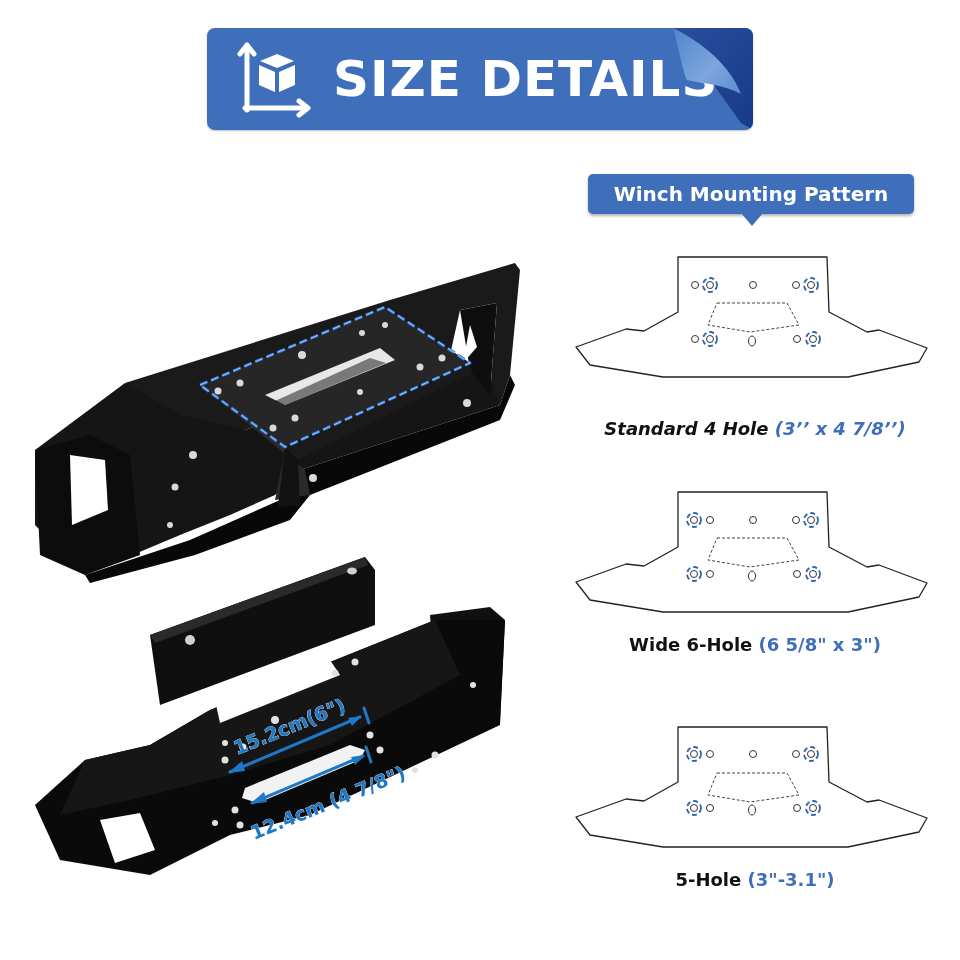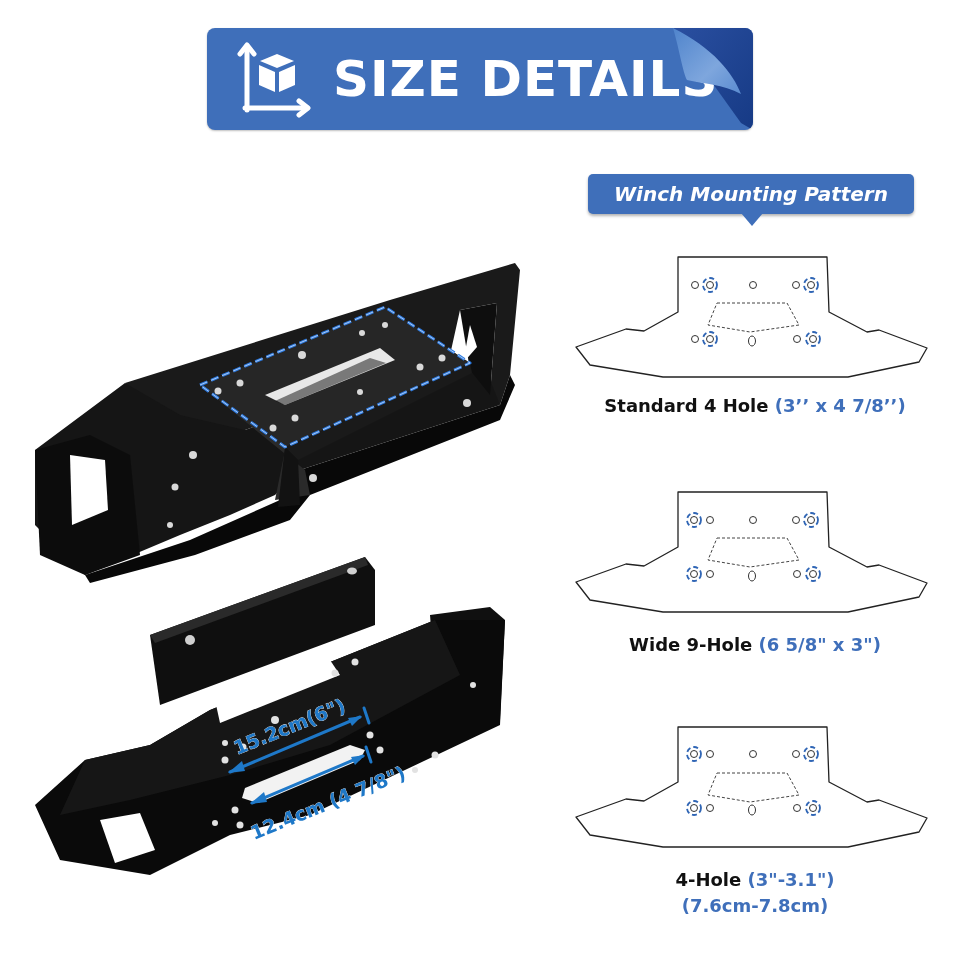--- a/index.html
+++ b/index.html
@@ -12,21 +12,21 @@
     .banner .fold { position: absolute; right: 0; top: 0; width: 80px; height: 102px; }
     .banner .icon { position: absolute; left: 30px; top: 12px; width: 76px; height: 78px; }
     .banner .title {
       position: absolute; left: 126px; top: 12px; height: 78px; line-height: 78px;
       color: #ffffff; font-weight: bold; font-size: 50px; letter-spacing: 1px;
     }
     .callout {
       position: absolute; left: 588px; top: 174px; width: 326px; height: 40px;
       background: #3f6fba; border-radius: 5px;
       box-shadow: 0 2px 3px rgba(0,0,0,0.3);
-      color: #fff; font-weight: bold; font-size: 20px; text-align: center; line-height: 40px; font-style: italic;
+      color: #fff; font-weight: bold; font-size: 20px; text-align: center; line-height: 40px;
     }
     .callout .tip {
       position: absolute; left: 153px; bottom: -12px; width: 0; height: 0;
       border-left: 11px solid transparent; border-right: 11px solid transparent;
       border-top: 13px solid #3f6fba;
     }
     .pattern { position: absolute; left: 570px; width: 370px; height: 140px; }
     .caption { position: absolute; left: 560px; width: 390px; text-align: center; font-weight: bold; font-size: 18px; line-height: 26px; }
     .caption .name { color: #111111; }
     .caption .dim { color: #3f6fba; }
@@ -181,21 +181,21 @@
     <circle cx="227" cy="89" r="3.5"></circle>
       <circle cx="243" cy="89" r="3.5"></circle>
   </g>
   <g fill="none" stroke="#2f65b5" stroke-width="1.8" stroke-dasharray="5,3">
     <circle cx="140" cy="35" r="7"></circle>
       <circle cx="241" cy="35" r="7"></circle>
       <circle cx="140" cy="89" r="7"></circle>
       <circle cx="243" cy="89" r="7"></circle>
   </g>
 </svg>
-<div class="caption" style="top:393px;">
+<div class="caption" style="top:416px;font-style:italic;">
   <div><span class="name">Standard 4 Hole</span> <span class="dim">(3’’ x 4 7/8’’)</span></div>
 </div>
 
 <svg class="pattern" style="top:485px;" viewBox="0 0 370 140">
   <polygon points="108,7 257,7 259,62 297,82 309,80 357,98 349,112 278,127 93,127 20,115 6,97 56,79 74,81 108,62" fill="#ffffff" stroke="#222" stroke-width="1.3" stroke-linejoin="round"></polygon>
   <polygon points="147,53 217,53 229,75 180,82 138,75" fill="none" stroke="#444" stroke-width="1" stroke-dasharray="3,2"></polygon>
   <g fill="none" stroke="#333" stroke-width="1">
     <circle cx="124" cy="35" r="3.5"></circle>
       <circle cx="140" cy="35" r="3.5"></circle>
       <circle cx="183" cy="35" r="3.5"></circle>
@@ -208,21 +208,21 @@
       <circle cx="243" cy="89" r="3.5"></circle>
   </g>
   <g fill="none" stroke="#2f65b5" stroke-width="1.8" stroke-dasharray="5,3">
     <circle cx="124" cy="35" r="7"></circle>
       <circle cx="241" cy="35" r="7"></circle>
       <circle cx="124" cy="89" r="7"></circle>
       <circle cx="243" cy="89" r="7"></circle>
   </g>
 </svg>
 <div class="caption" style="top:632px;">
-  <div><span class="name">Wide 9-Hole</span> <span class="dim">(6 5/8" x 3")</span></div>
+  <div><span class="name">Wide 6-Hole</span> <span class="dim">(6 5/8" x 3")</span></div>
 </div>
 
 <svg class="pattern" style="top:720px;" viewBox="0 0 370 140">
   <polygon points="108,7 257,7 259,62 297,82 309,80 357,98 349,112 278,127 93,127 20,115 6,97 56,79 74,81 108,62" fill="#ffffff" stroke="#222" stroke-width="1.3" stroke-linejoin="round"></polygon>
   <polygon points="147,53 217,53 229,75 180,82 138,75" fill="none" stroke="#444" stroke-width="1" stroke-dasharray="3,2"></polygon>
   <g fill="none" stroke="#333" stroke-width="1">
     <circle cx="124" cy="34" r="3.5"></circle>
       <circle cx="140" cy="34" r="3.5"></circle>
       <circle cx="183" cy="34" r="3.5"></circle>
     <circle cx="226" cy="34" r="3.5"></circle>
@@ -234,15 +234,14 @@
       <circle cx="243" cy="88" r="3.5"></circle>
   </g>
   <g fill="none" stroke="#2f65b5" stroke-width="1.8" stroke-dasharray="5,3">
     <circle cx="124" cy="34" r="7"></circle>
       <circle cx="241" cy="34" r="7"></circle>
       <circle cx="124" cy="88" r="7"></circle>
       <circle cx="243" cy="88" r="7"></circle>
   </g>
 </svg>
 <div class="caption" style="top:867px;">
-  <div><span class="name">4-Hole</span> <span class="dim">(3"-3.1")</span></div>
-  <div class="dim">(7.6cm-7.8cm)</div>
+  <div><span class="name">5-Hole</span> <span class="dim">(3"-3.1")</span></div>
 </div>
 
 </body></html>

